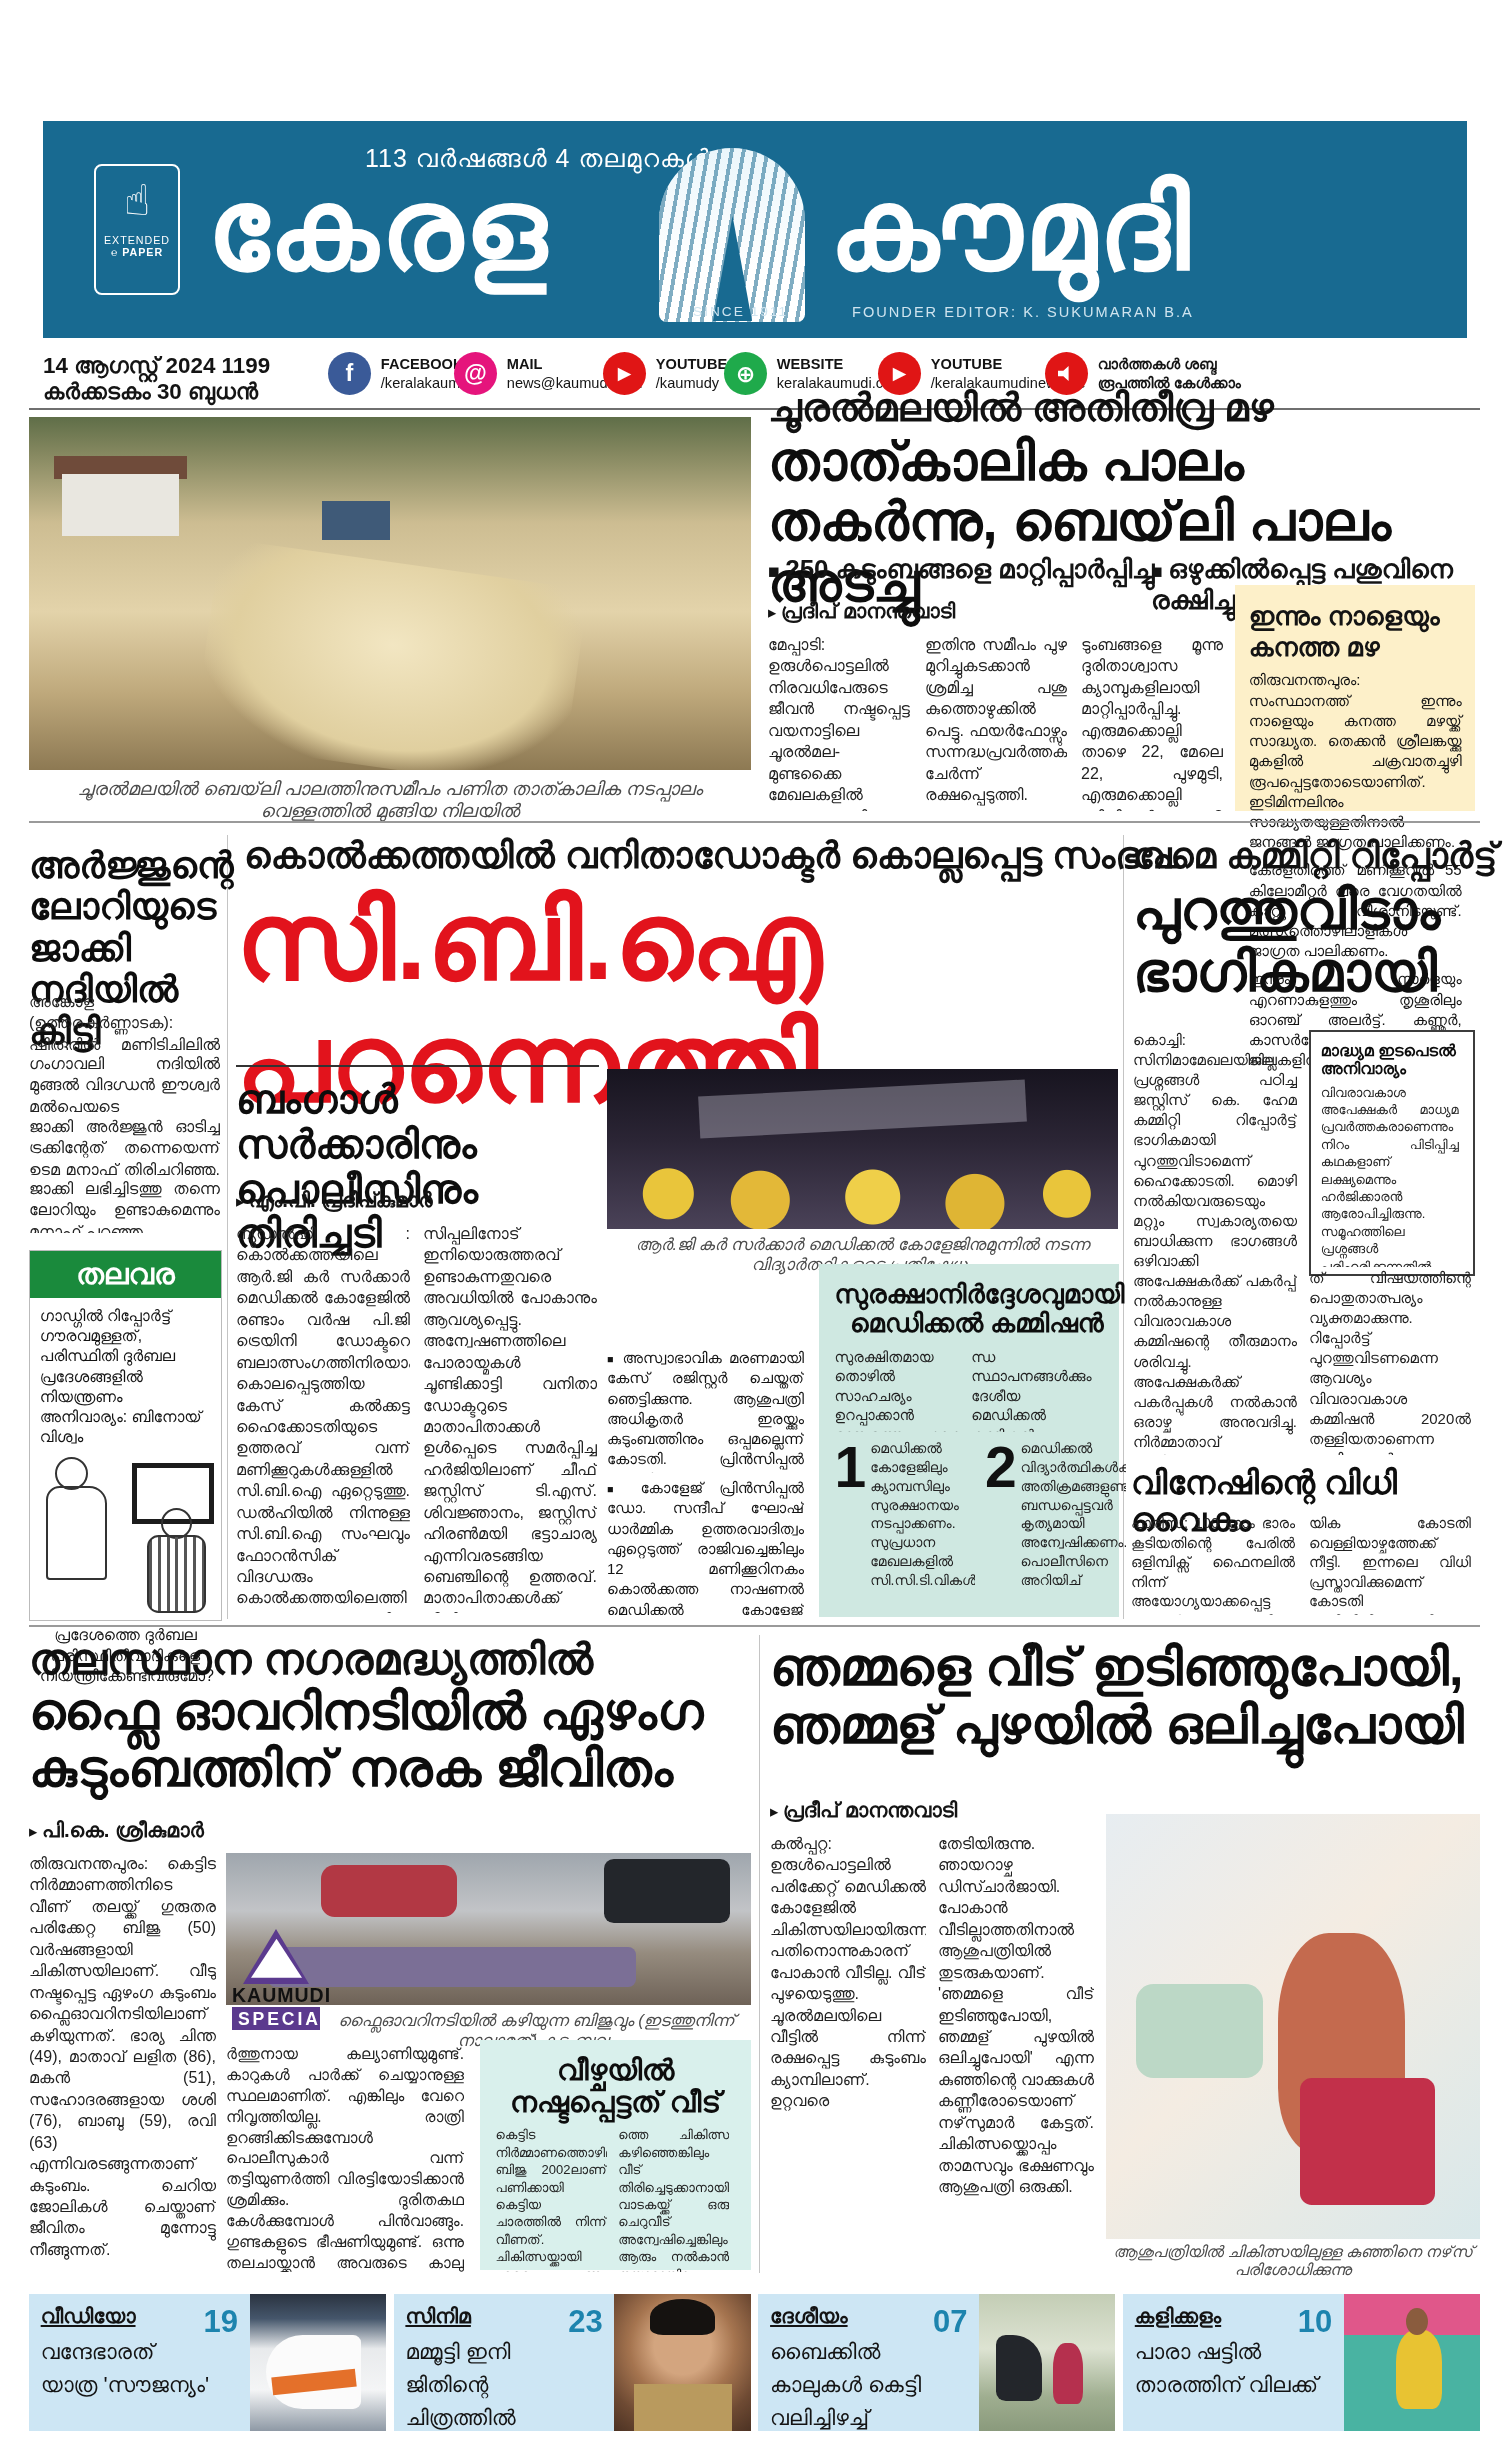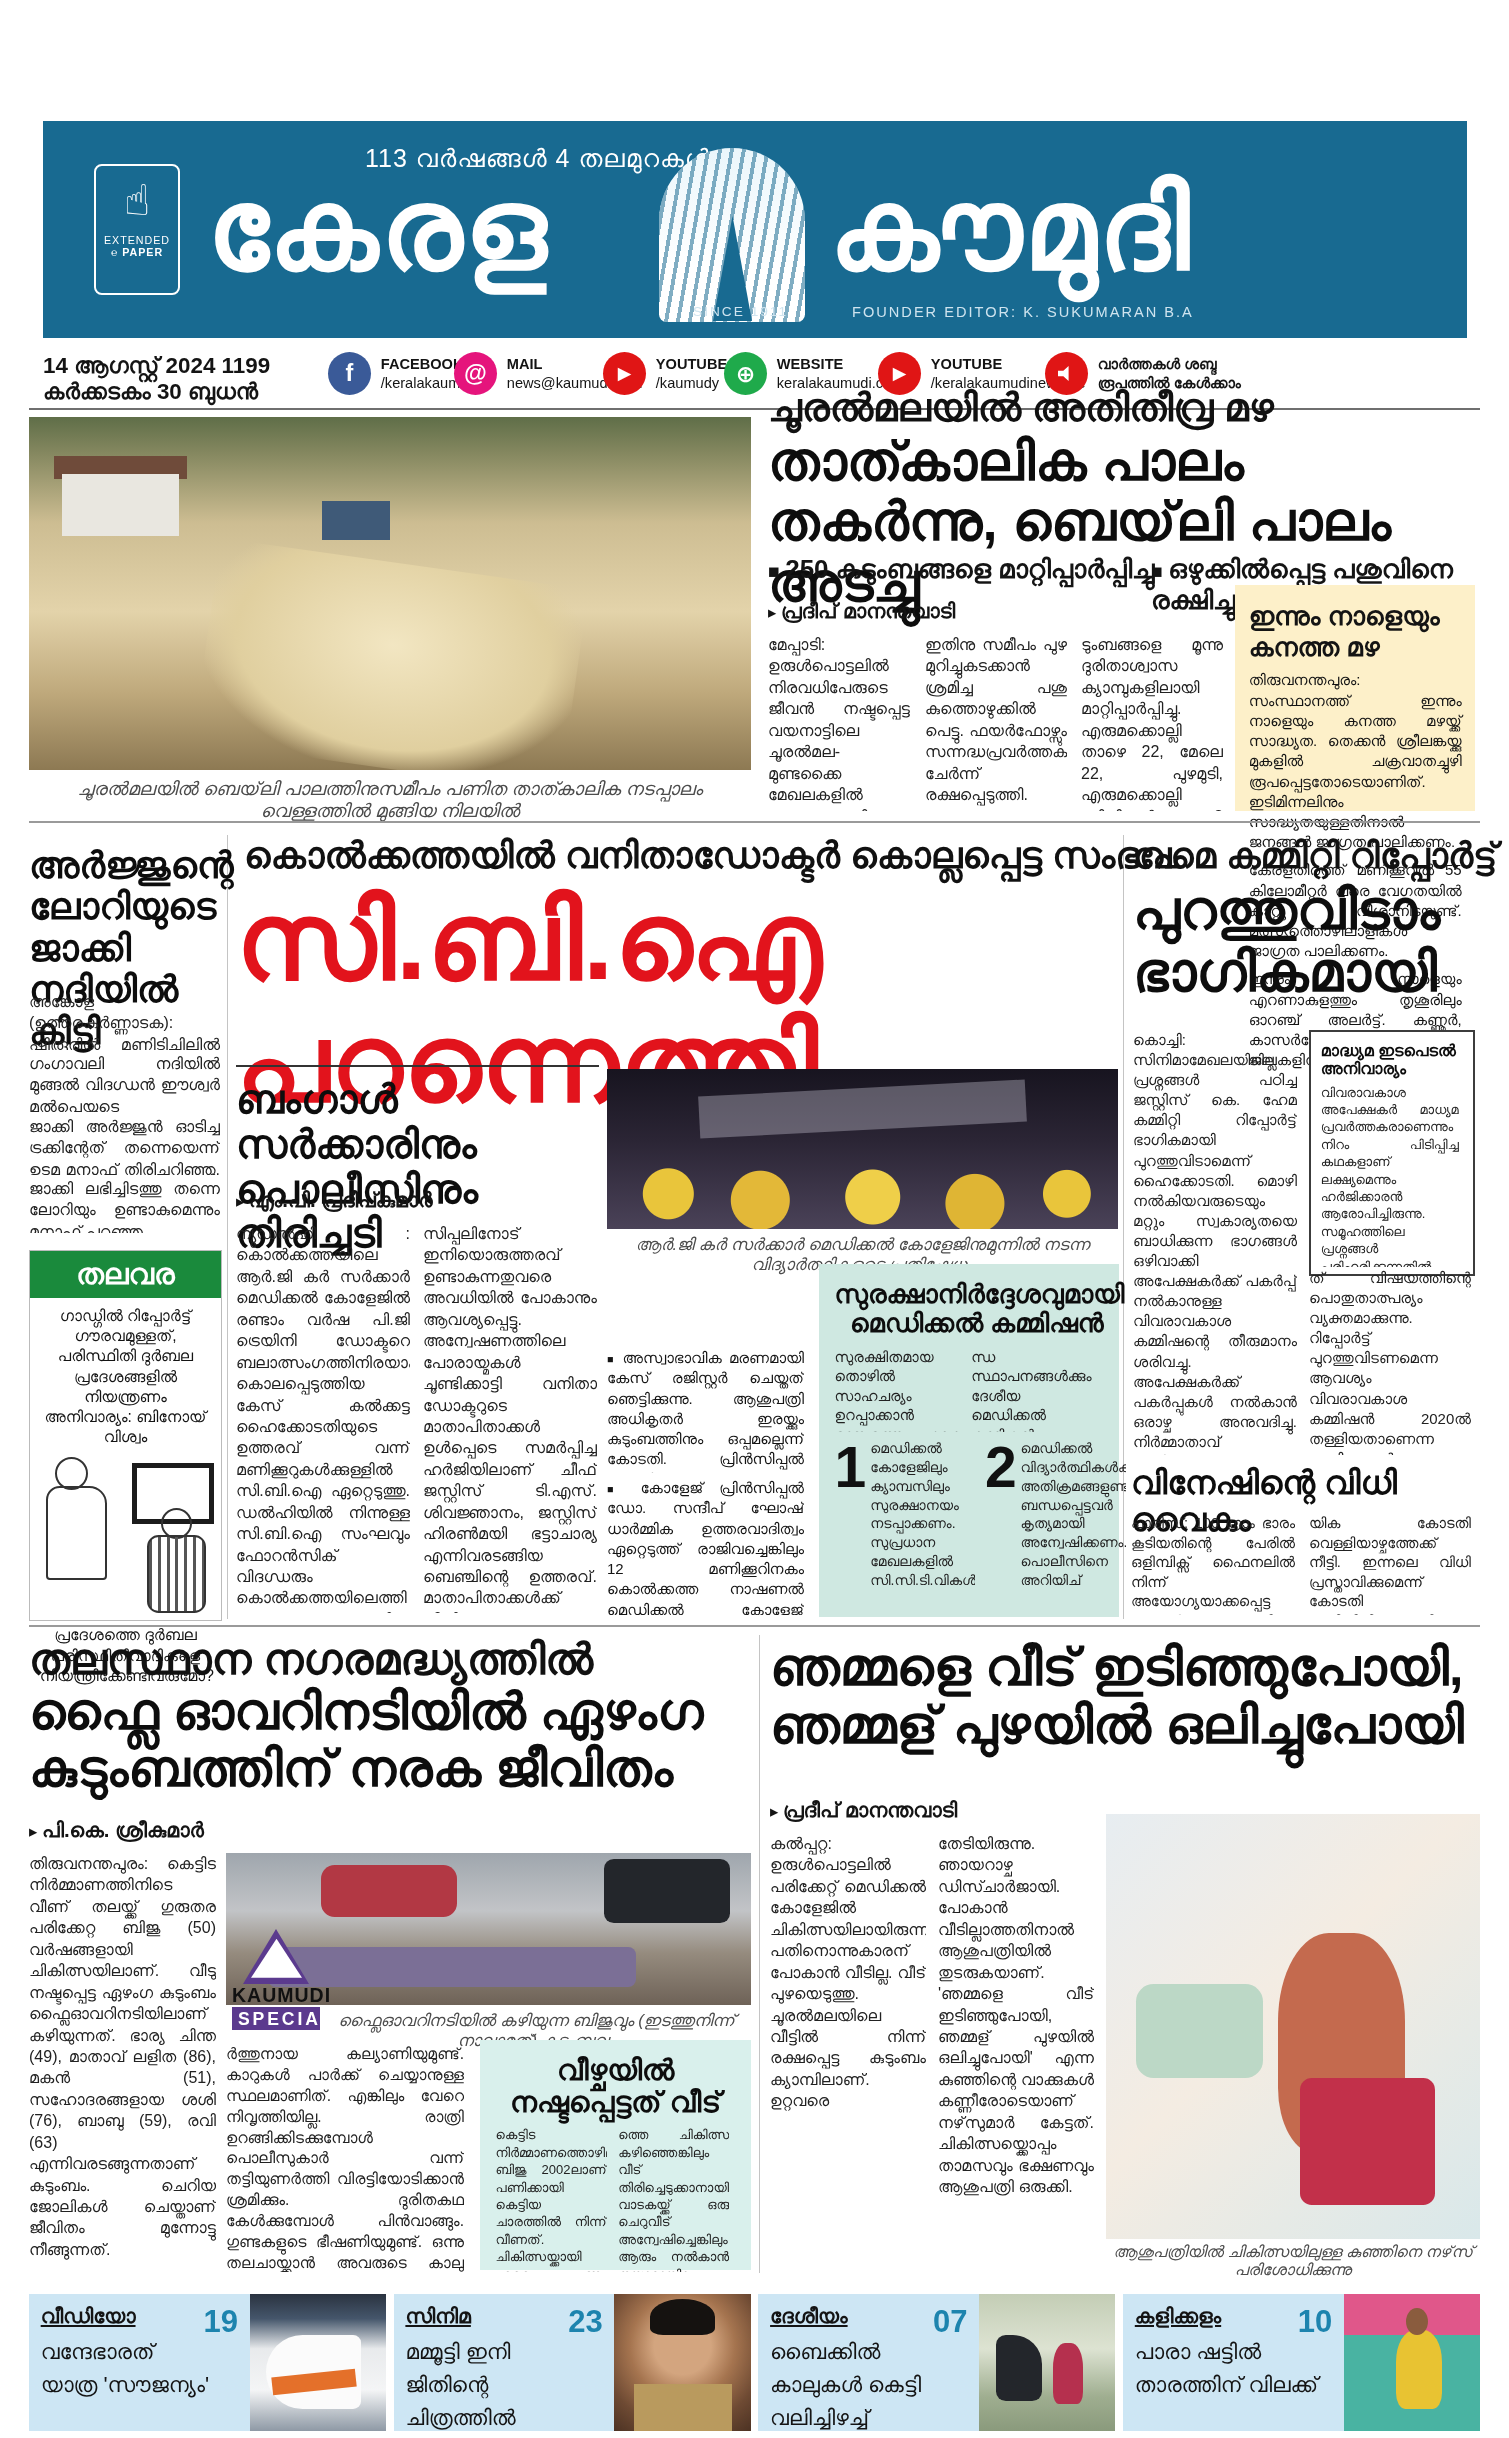--- a/index.html
+++ b/index.html
@@ -228,21 +228,21 @@
   <div class="vr" style="left:1123px;top:835px;height:784px;"></div>
 
   <div class="abs headline" style="left:29px;top:845px;width:191px;font-size:37px;">അർജ്ജുന്റെ ലോറിയുടെ ജാക്കി നദിയിൽ കിട്ടി</div>
   <div class="abs body" style="left:29px;top:991px;width:191px;height:59px;">അങ്കോള (ഉത്തരകർണ്ണാടക): ഷിരൂരിൽ മണ്ണിടിച്ചിലിൽ കാണാതായ കോഴിക്കോട് സ്വദേശി അർജ്ജുനു വേണ്ടി ഇന്നലെ പുനരാരംഭിച്ച തെരച്ചിലിൽ ട്രക്കിന്റെ ഹൈഡ്രോളിക് ജാക്കി കണ്ടെടുത്തത് പ്രതീക്ഷയായി.</div>
   <div class="abs body" style="left:29px;top:1053px;width:191px;height:59px;">ഗംഗാവലി നദിയിൽ മുങ്ങൽ വിദഗ്ധൻ ഈശ്വർ മൽപ്പെയുടെ നേതൃത്വത്തിൽ നടത്തിയ തെരച്ചിലിലാണ് വൈകിട്ട് നാലരയോടെ ജാക്കിയും ഒരു ഇരുമ്പ് കഷണവും കണ്ടെടുത്തത്.</div>
   <div class="abs body" style="left:29px;top:1116px;width:191px;height:59px;">ജാക്കി അർജ്ജുൻ ഓടിച്ച ട്രക്കിന്റേത് തന്നെയെന്ന് ഉടമ മനാഫ് തിരിച്ചറിഞ്ഞു. ട്രക്കിന്റെ ചുവപ്പ് നിറമാണ് ജാക്കിക്കും.</div>
   <div class="abs body" style="left:29px;top:1178px;width:191px;height:55px;">ജാക്കി ലഭിച്ചിടത്തു തന്നെ ലോറിയും ഉണ്ടാകുമെന്നും മനാഫ് പറഞ്ഞു.</div>
 
   <div class="abs" style="left:29px;top:1250px;width:191px;height:369px;border:1px solid #bbb;background:#fff;">
     <div class="greenhead">തലവര</div>
-    <div style="padding:7.8px 9.8px;font-size:15.6px;text-align:center;line-height:1.3;">ഗാഡ്ഗിൽ റിപ്പോർട്ട് ഗൗരവമുള്ളത്, പരിസ്ഥിതി ദുർബല പ്രദേശങ്ങളിൽ നിയന്ത്രണം അനിവാര്യം: ബിനോയ് വിശ്വം</div>
+    <div style="padding:7.8px 9.8px;font-size:15.6px;text-align:left;line-height:1.3;">ഗാഡ്ഗിൽ റിപ്പോർട്ട് ഗൗരവമുള്ളത്, പരിസ്ഥിതി ദുർബല പ്രദേശങ്ങളിൽ നിയന്ത്രണം അനിവാര്യം: ബിനോയ് വിശ്വം</div>
     <div class="cartoon" style="height:164px;margin:0 7.8px;">
       <div class="tv"></div>
         <div class="h1c"></div>
         <div class="b1c"></div>
         <div class="h2c"></div>
         <div class="b2c"></div>
     </div>
     <div style="padding:5.9px 9.8px;font-size:15.6px;text-align:center;line-height:1.3;">പ്രദേശത്തെ ദുർബല പരിസ്ഥിതിവാദികളെ നിയന്ത്രിക്കേണ്ടിവരുമോ?</div>
   </div>
 

